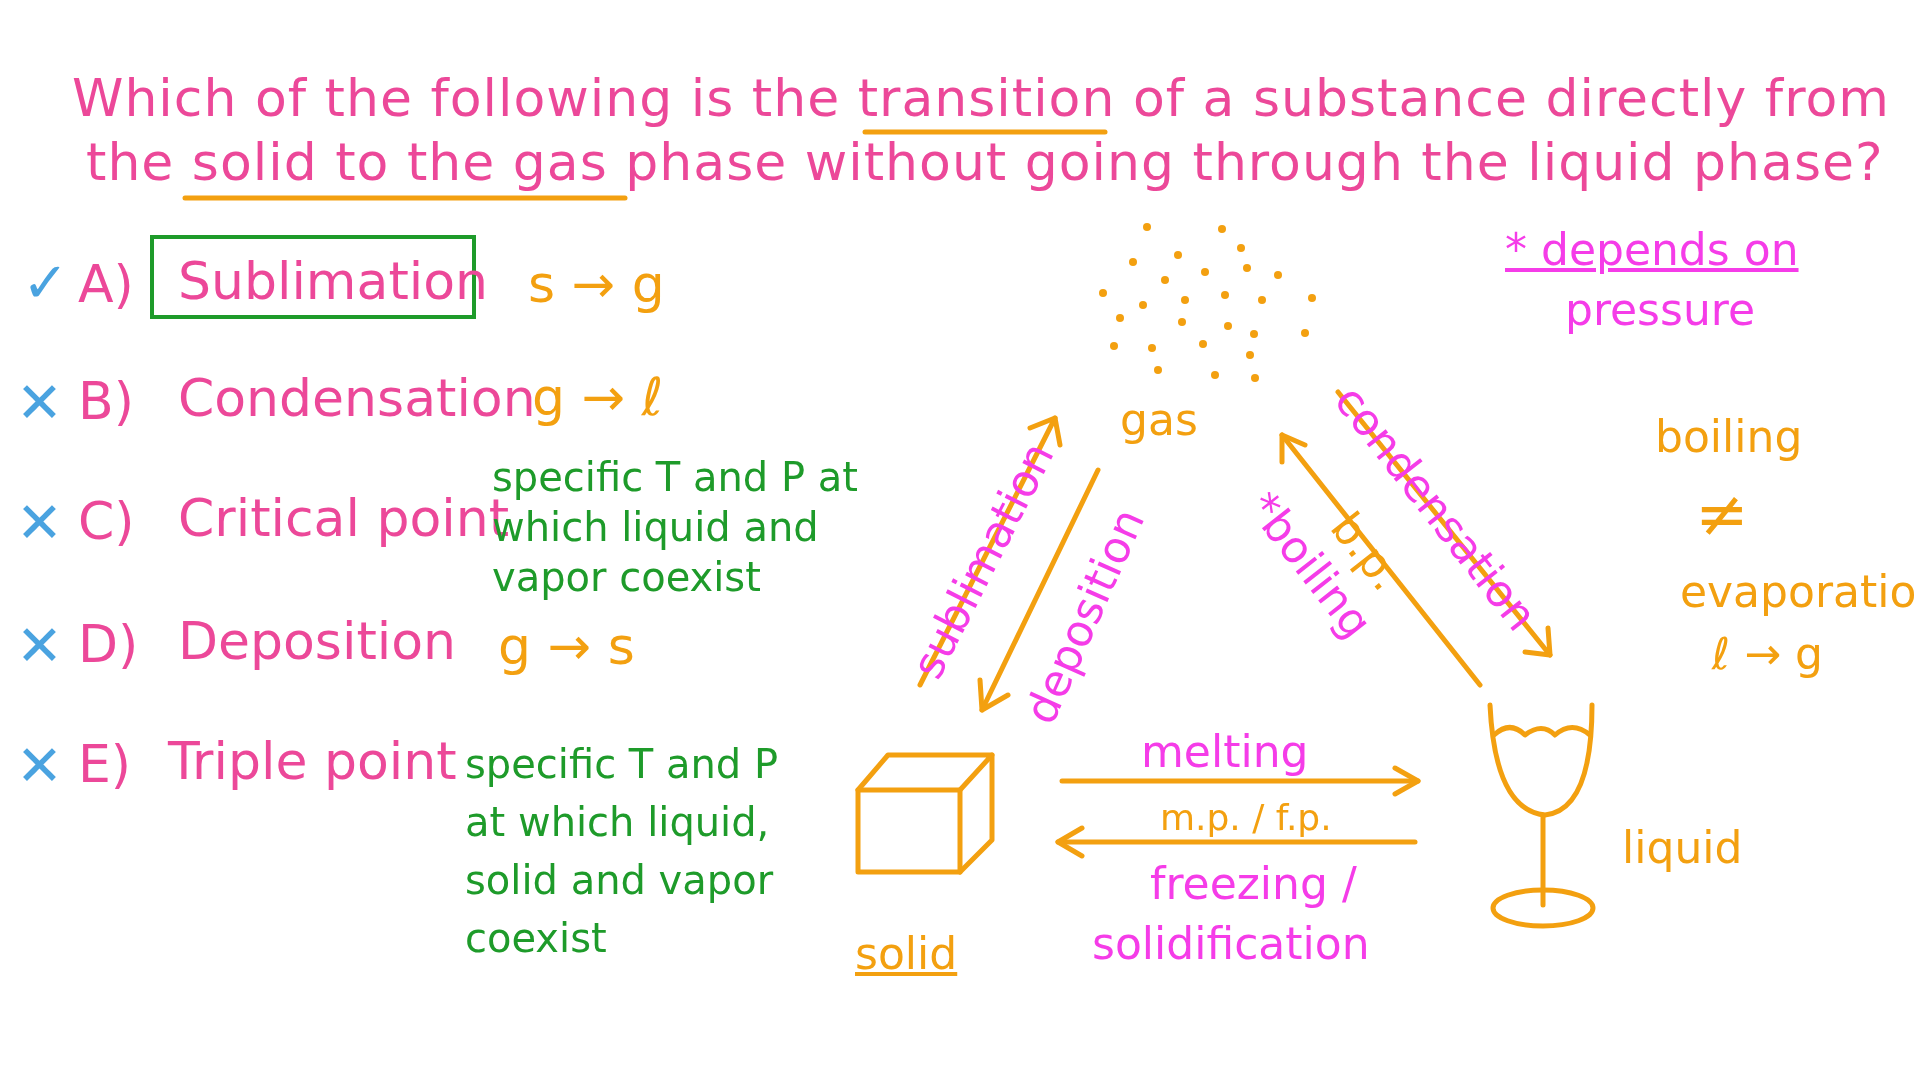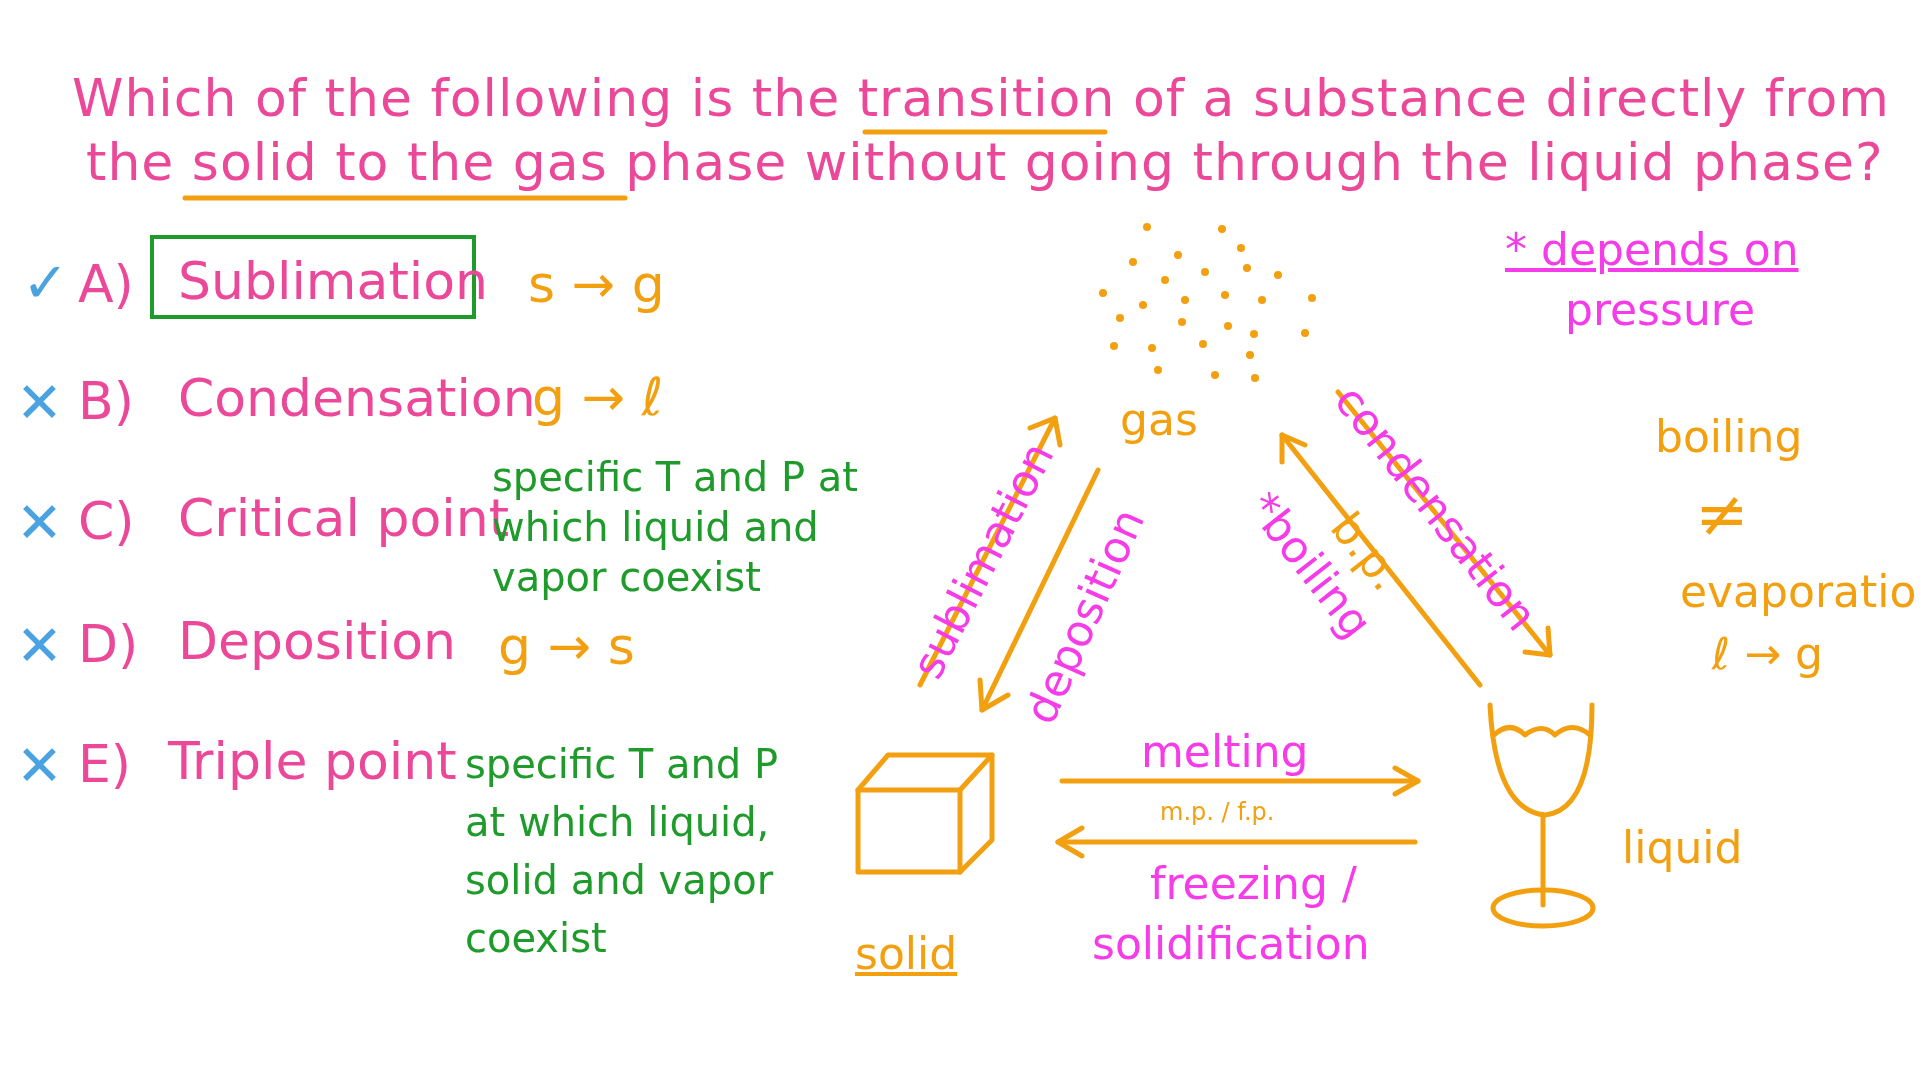--- a/index.html
+++ b/index.html
@@ -124,21 +124,21 @@
 <div class="t orange lbl" style="left:1120px;top:398px;">gas</div>
 <div class="t orange lbl" style="left:855px;top:932px;text-decoration:underline;">solid</div>
 <div class="t orange lbl" style="left:1622px;top:790px;margin-top:36px;">liquid</div>
 
 <div class="t pink lbl" style="left:905px;top:665px;transform:rotate(-63deg);transform-origin:left top;">sublimation</div>
 <div class="t pink lbl" style="left:1018px;top:712px;transform:rotate(-66deg);transform-origin:left top;">deposition</div>
 <div class="t pink lbl" style="left:1362px;top:378px;transform:rotate(52deg);transform-origin:left top;">condensation</div>
 <div class="t pink lbl" style="left:1275px;top:485px;transform:rotate(52deg);transform-origin:left top;">*boiling</div>
 <div class="t orange lbl" style="left:1358px;top:505px;transform:rotate(52deg);transform-origin:left top;">b.p.</div>
 <div class="t pink lbl" style="left:1105px;top:730px;margin-left:36px;">melting</div>
-<div class="t orange" style="left:1160px;top:800px;font-size:24px;position:absolute;white-space:nowrap;">m.p. / f.p.</div>
+<div class="t orange" style="left:1160px;top:800px;font-size:36px;position:absolute;white-space:nowrap;">m.p. / f.p.</div>
 <div class="t pink lbl" style="left:1122px;top:862px;margin-left:28px;">freezing /</div>
 <div class="t pink lbl" style="left:1092px;top:922px;">solidification</div>
 
 <div class="t pink lbl" style="left:1505px;top:228px;text-decoration:underline;">* depends on</div>
 <div class="t pink lbl" style="left:1565px;top:288px;">pressure</div>
 <div class="t orange lbl" style="left:1655px;top:415px;">boiling</div>
 <div class="t orange" style="left:1695px;top:482px;font-size:64px;position:absolute;">≠</div>
 <div class="t orange lbl" style="left:1680px;top:570px;">evaporation</div>
 <div class="t orange lbl" style="left:1712px;top:632px;">ℓ → g</div>
 

